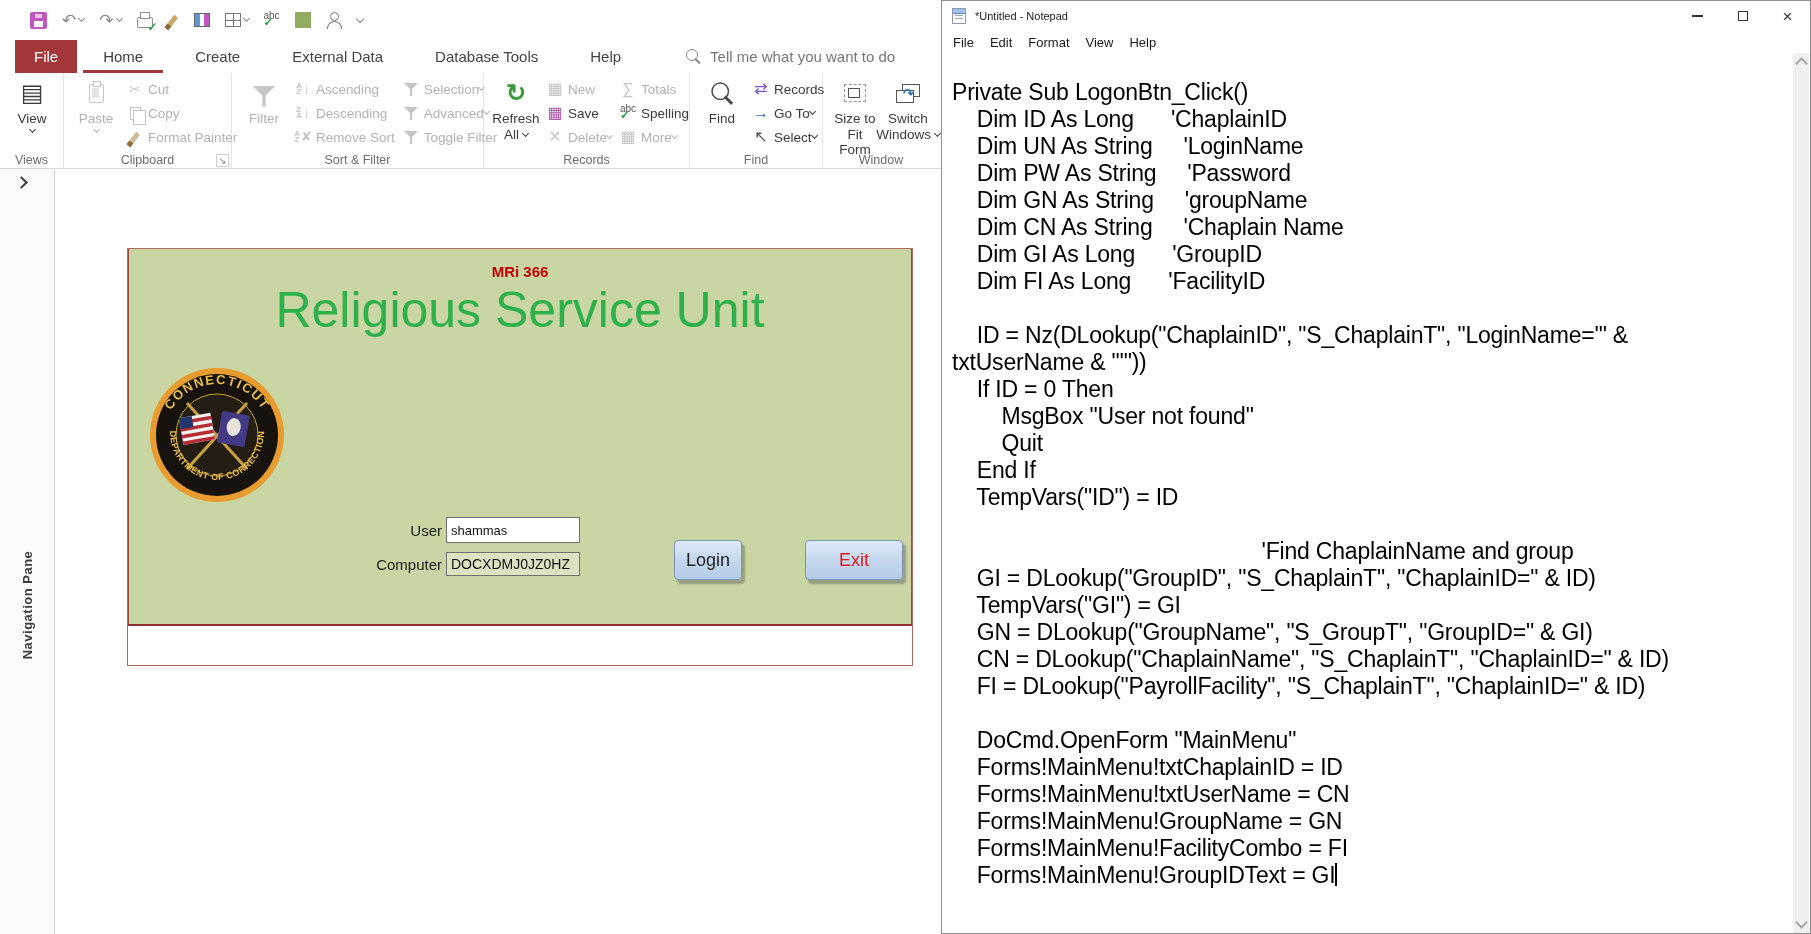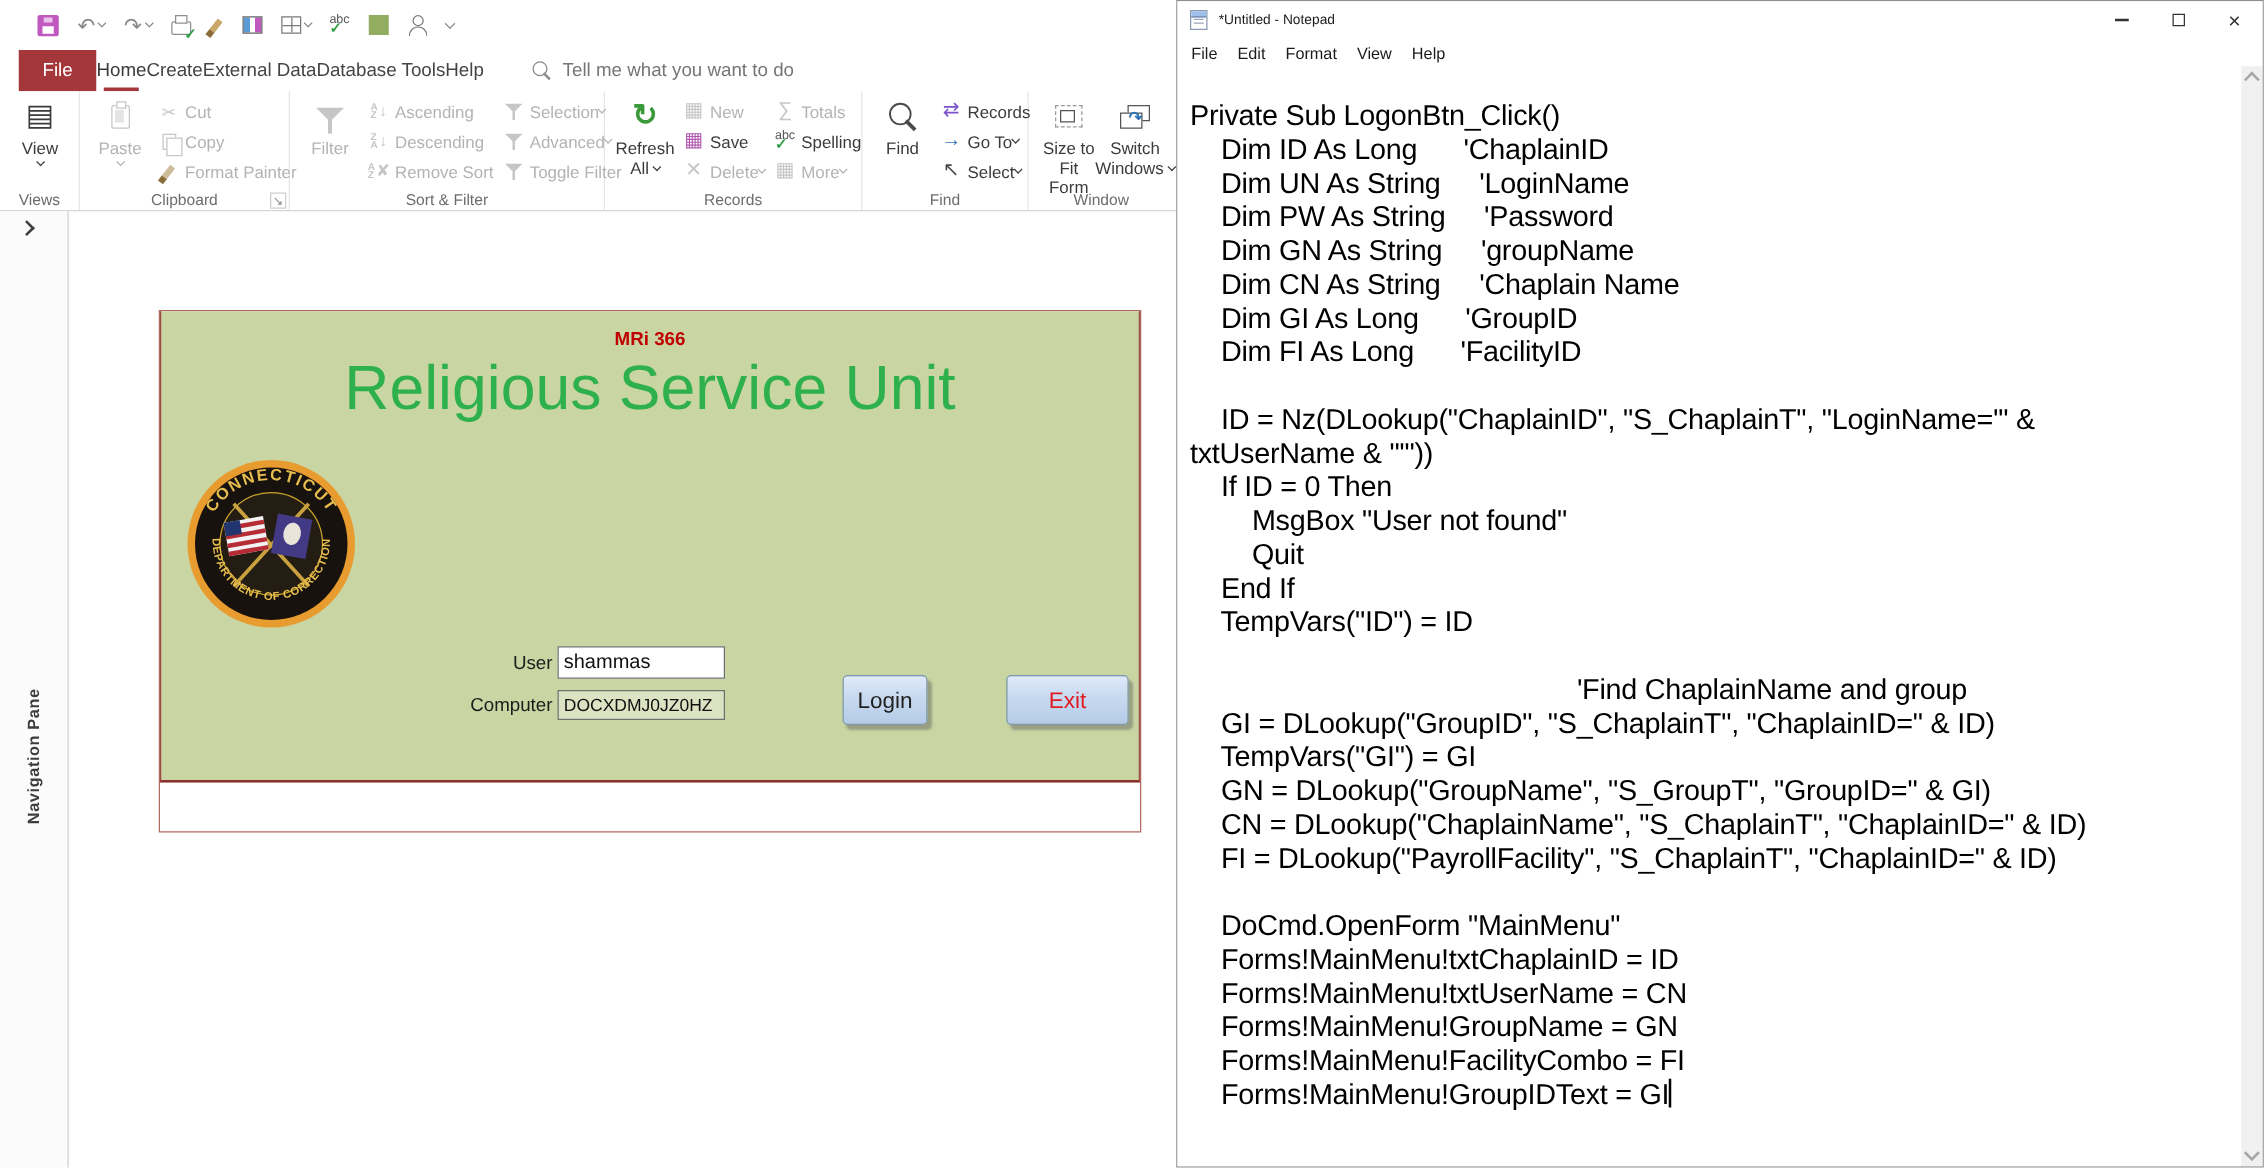--- a/index.html
+++ b/index.html
@@ -26,21 +26,21 @@
     linear-gradient(#7a7a7a,#7a7a7a) 0 6px/100% 1px no-repeat}
   .abcck{display:flex;flex-direction:column;line-height:.8}
   .abcck .t{font-size:10px;color:#555;letter-spacing:0}
   .abcck .c{color:#2f9e44;font-size:12px;font-weight:bold;margin-top:-2px}
   .swatch{width:16px;height:16px;background:#93ad60}
   .person{width:16px;height:16px;position:relative}
   .person::before{content:"";position:absolute;left:4px;top:0;width:7px;height:7px;border:1.6px solid #7a7a7a;border-radius:50%}
   .person::after{content:"";position:absolute;left:1px;top:9px;width:13px;height:7px;border:1.6px solid #7a7a7a;border-bottom:none;border-radius:8px 8px 0 0}
   
   #tabrow{position:absolute;left:0;top:40px;width:941px;height:33px;display:flex;align-items:stretch}
-  .tab{display:flex;align-items:center;padding:0 0;font-size:15px;color:#444;position:relative;white-space:nowrap}
+  .tab{display:flex;align-items:center;padding:0 26px;font-size:15px;color:#444;position:relative;white-space:nowrap}
   .tab.file{background:#a4373a;color:#fff;margin-left:15px;padding:0 19px}
   .tab.active{color:#3b3b3b}
   .tab.active::after{content:"";position:absolute;left:6px;right:6px;bottom:0;height:3px;background:#a4373a}
   #tellme{display:flex;align-items:center;gap:8px;margin-left:38px;color:#767676;font-size:15px}
   .mag{display:inline-block;width:17px;height:17px;position:relative;color:#8a8a8a}
   .mag::before{content:"";position:absolute;width:10px;height:10px;border:1.8px solid currentColor;border-radius:50%;left:1px;top:1px}
   .mag::after{content:"";position:absolute;width:7px;height:1.8px;background:currentColor;transform:rotate(45deg);left:9px;top:12px}
   .mag.big{transform:scale(1.5);margin:6px}
   
   #ribbon{position:absolute;left:0;top:73px;width:941px;height:96px;display:flex;border-bottom:1px solid #d6d6d6;background:#fff}
@@ -82,21 +82,21 @@
   #form-window{position:absolute;left:127px;top:248px;width:786px;height:418px;background:#fff;border:1px solid #b06a5f}
   #form-header{height:29px;display:flex;align-items:center;padding-left:10px;font-size:12.5px;color:#2b2b2b;border-bottom:2px solid #8e2f2f;background:#fff}
   #form-body{position:relative;height:377px;background:#c9d6a3;border-left:1px solid #9d4a42;border-right:1px solid #9d4a42;border-bottom:2px solid #8e2f2f;overflow:hidden}
   #ver-text{position:absolute;top:14px;left:0;right:0;text-align:center;font-size:15px;font-weight:bold;color:#c00000}
   #org-heading{position:absolute;top:32px;left:0;right:0;text-align:center;font-size:50px;color:#2eb04d;font-weight:400}
   .seal{position:absolute;left:18px;top:116px;width:140px;height:140px}
   #login-heading{position:absolute;top:146px;left:0;right:0;text-align:center;font-size:42px;color:#0d0d0d;font-weight:400}
   .frow{position:absolute;display:flex;align-items:center}
   .flabel{width:90px;text-align:right;font-size:15px;color:#1c1c1c;padding-right:4px}
   .finput{width:134px;border:1px solid #707070;font-family:"Liberation Sans",sans-serif;padding:2px 4px;color:#111}
-  #user-input{height:26px;font-size:16px;background:#fff}
+  #user-input{height:26px;font-size:13px;background:#fff}
   #computer-input{height:24px;font-size:14px;background:#dce3c2}
   .formbtn{position:absolute;height:40px;border:1px solid #7d97b2;border-radius:4px;
     background:linear-gradient(#dfeafa,#c7d9ef 45%,#b4cbe7);box-shadow:3px 4px 2px rgba(90,90,90,.45);
     font-family:"Liberation Sans",sans-serif;font-size:18px;color:#1f1f1f;cursor:pointer}
   #login-btn{left:545px;top:291px;width:68px}
   #exit-btn{left:676px;top:291px;width:98px;color:#df1c24}
   
   #notepad{position:absolute;left:941px;top:0;width:870px;height:934px;background:#fff;border:1px solid #8f8f8f}
   #np-title{height:30px;display:flex;align-items:center;background:#fff}
   #np-icon{width:14px;height:16px;margin:0 9px 0 10px;background:#fff;border:1px solid #8a9ab0;position:relative}

